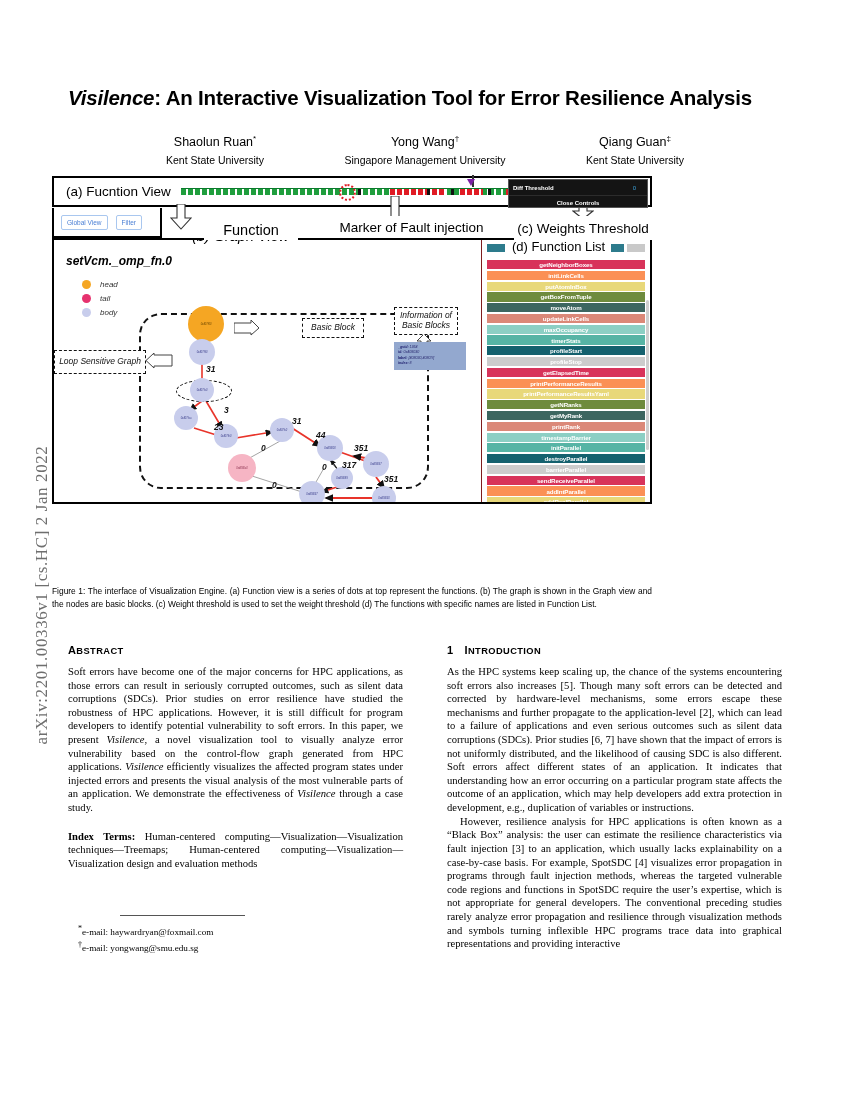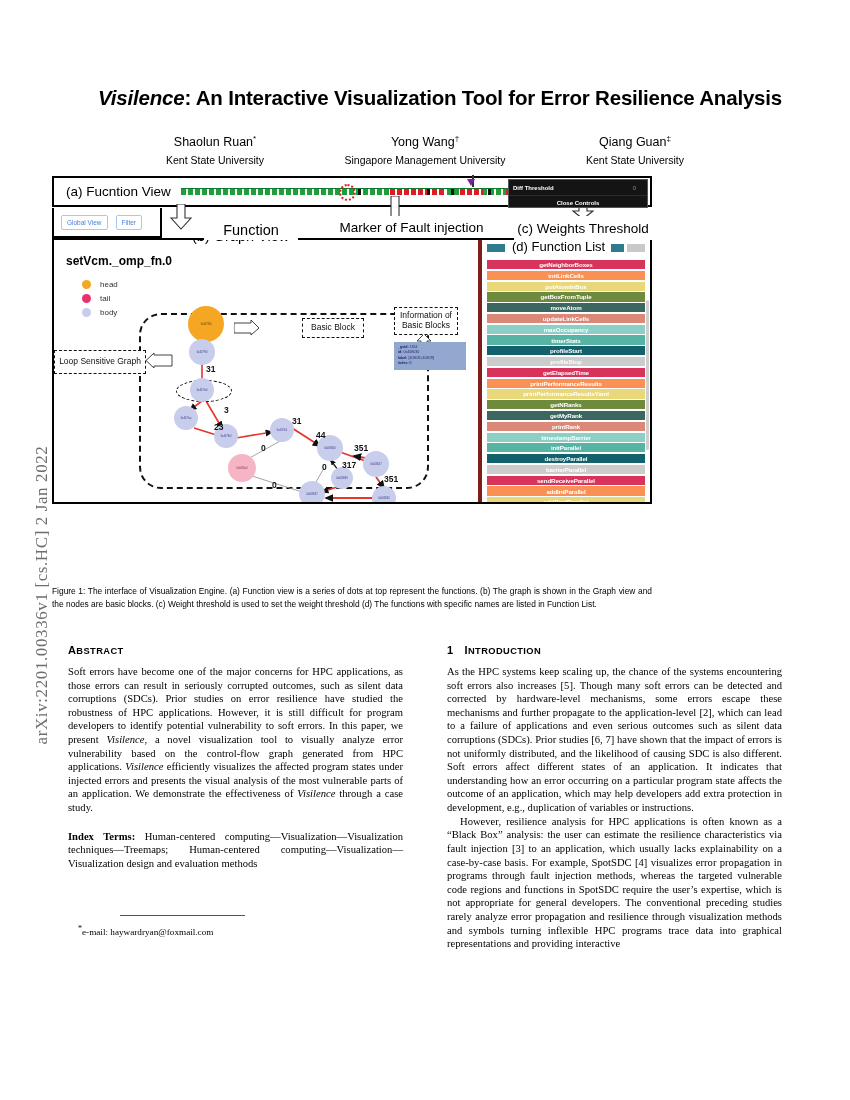--- a/index.html
+++ b/index.html
@@ -29,21 +29,21 @@
 
   
   .page{
     position:absolute;
     left:68px; top:0;
     width:714px; height:1100px;
   }
 
   
   .title{
-    text-align:right;
+    text-align:left;
     font-family:"Liberation Sans", sans-serif;
     font-weight:bold;
     font-size:20.5px;
     margin-top:86px;
     letter-spacing:-0.2px;
   }
   .title .ital{ font-style:italic; }
 
   .authors{
     display:flex;
@@ -200,22 +200,23 @@
     position:absolute; left:0; top:62px;
     width:600px; height:266px;
     border:2px solid #000;
     box-sizing:border-box;
     background:#fff;
     display:flex;
   }
   .graph-pane{
     position:relative;
     flex:1;
-    border-right:4px solid #7f1d1d;
+    border-right:1px solid #7f1d1d;
     overflow:hidden;
+    font-style:italic;
   }
   .gv-title{
     position:absolute;
     left:130px; top:-13px;
     background:#fff;
     padding:1px 8px;
     font-family:"Liberation Sans", sans-serif;
     font-size:14.5px;
     z-index:7;
     white-space:nowrap;
@@ -610,20 +611,21 @@
         <span class="big">A</span><span>BSTRACT</span>
       </div>
       <p class="body-txt"><span>Soft errors have become one of the major concerns for HPC applications, as those errors can result in seriously corrupted outcomes, such as silent data corruptions (SDCs). Prior studies on error resilience have studied the robustness of HPC applications. However, it is still difficult for program developers to identify potential vulnerability to soft errors. In this paper, we present </span><span class="ital">Visilence</span><span>, a novel visualization tool to visually analyze error vulnerability based on the control-flow graph generated from HPC applications. </span><span class="ital">Visilence</span><span> efficiently visualizes the affected program states under injected errors and presents the visual analysis of the most vulnerable parts of an application. We demonstrate the effectiveness of </span><span class="ital">Visilence</span><span> through a case study.</span></p>
 
       <div class="idx">
         <b>Index Terms:</b> <span>Human-centered computing—Visualization—Visualization techniques—Treemaps; Human-centered computing—Visualization—Visualization design and evaluation methods</span>
       </div>
 
       <div class="fnrule"></div>
       <div class="fnote"><sup>*</sup><span>e-mail: haywardryan@foxmail.com</span></div>
+      <div class="fnote"><sup>†</sup><span>e-mail: yongwang@smu.edu.sg</span></div>
     </div>
 
     <div class="col">
       <div class="sec-head">
         <span class="num big">1</span><span class="big">I</span><span>NTRODUCTION</span>
       </div>
       <p class="body-txt">As the HPC systems keep scaling up, the chance of the systems encountering soft errors also increases [5]. Though many soft errors can be detected and corrected by hardware-level mechanisms, some errors escape these mechanisms and further propagate to the application-level [2], which can lead to a failure of applications and even serious outcomes such as silent data corruptions (SDCs). Prior studies [6, 7] have shown that the impact of errors is not uniformly distributed, and the likelihood of causing SDC is also different. Soft errors affect different states of an application. It indicates that understanding how an error occurring on a particular program state affects the outcome of an application, which may help developers add extra protection in development, e.g., duplication of variables or instructions.</p>
       <p class="body-txt">However, resilience analysis for HPC applications is often known as a “Black Box” analysis: the user can estimate the resilience characteristics via fault injection [3] to an application, which usually lacks explainability on a case-by-case basis. For example, SpotSDC [4] visualizes error propagation in programs through fault injection methods, whereas the targeted vulnerable code regions and functions in SpotSDC require the user’s expertise, which is not appropriate for general developers. The conventional preceding studies rarely analyze error propagation and resilience through visualization methods and symbols turning inflexible HPC programs trace data into graphical representations and providing interactive</p>
     </div>
   </div>

